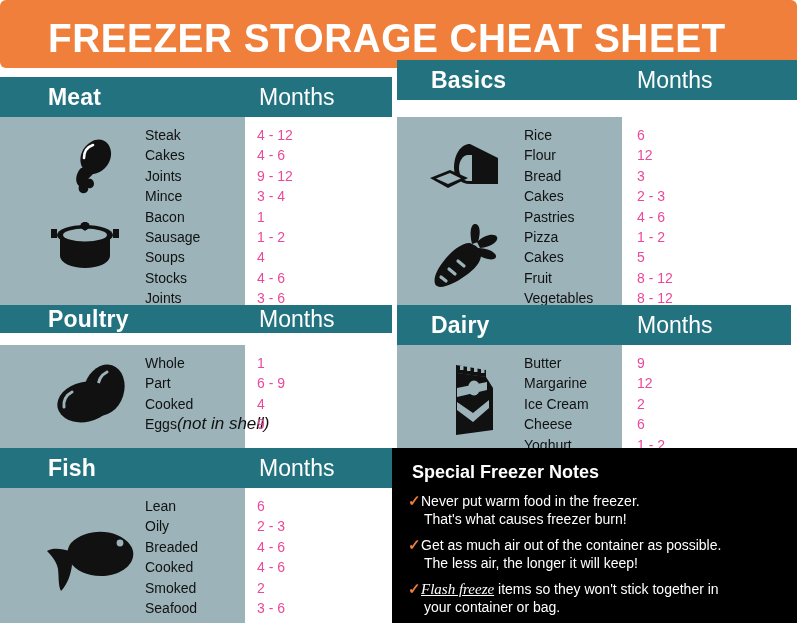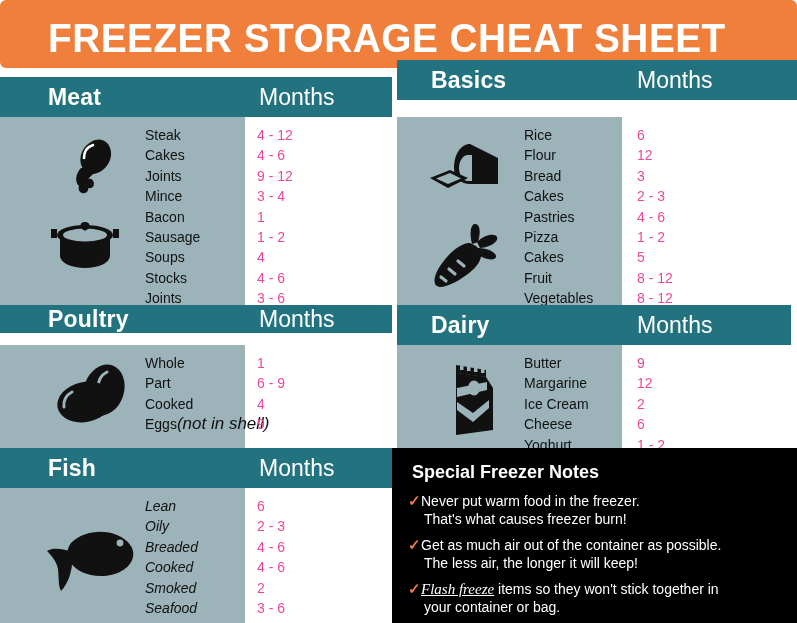--- a/index.html
+++ b/index.html
@@ -275,21 +275,21 @@
   </div>
   <div class="icon" style="left:41px;top:521px;">
     <svg width="106" height="74" viewBox="0 0 106 74">
       <g fill="#111111">
         <path d="M30 22 C42 10 62 8 76 14 C88 19 94 28 92 36 C90 46 78 54 63 55 C48 56 35 50 29 41 C25 35 26 27 30 22 Z"></path>
         <path d="M29 30 C22 28 12 26 6 30 C12 36 16 42 17 48 C18 56 17 64 20 70 C27 63 30 52 31 44 Z"></path>
         <circle cx="79" cy="22" r="3.4" fill="#9cb4b9"></circle>
       </g>
     </svg>
   </div>
-  <div class="items" style="left:145px;top:496px;font-style:italic;">
+  <div class="items" style="left:145px;top:496px;">
     <div>Lean</div>
     <div>Oily</div>
     <div>Breaded</div>
     <div>Cooked</div>
     <div>Smoked</div>
     <div>Seafood</div>
   </div>
   <div class="months" style="left:257px;top:496px;">
     <div>6</div>
     <div>2 - 3</div>

